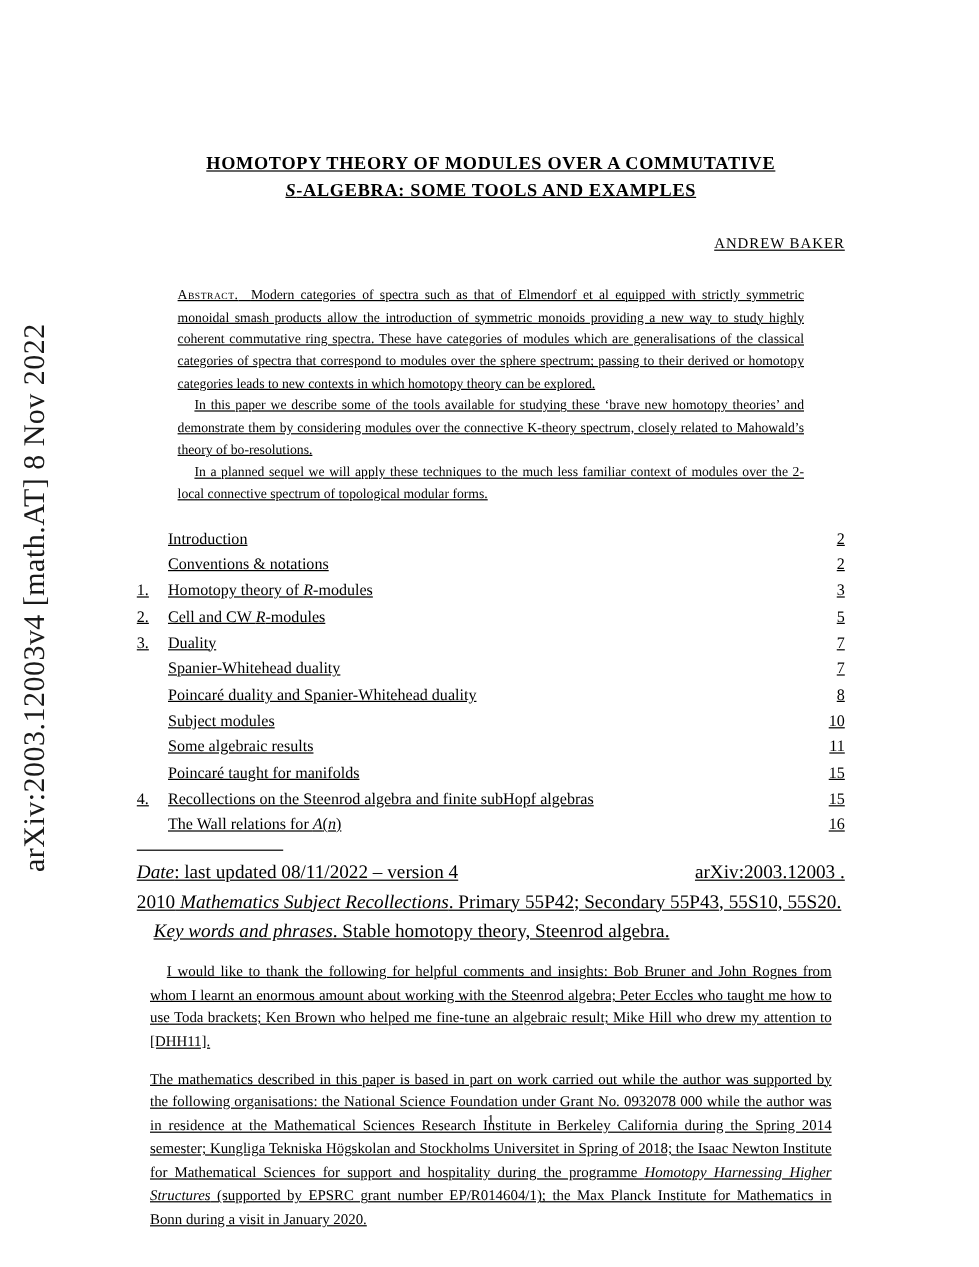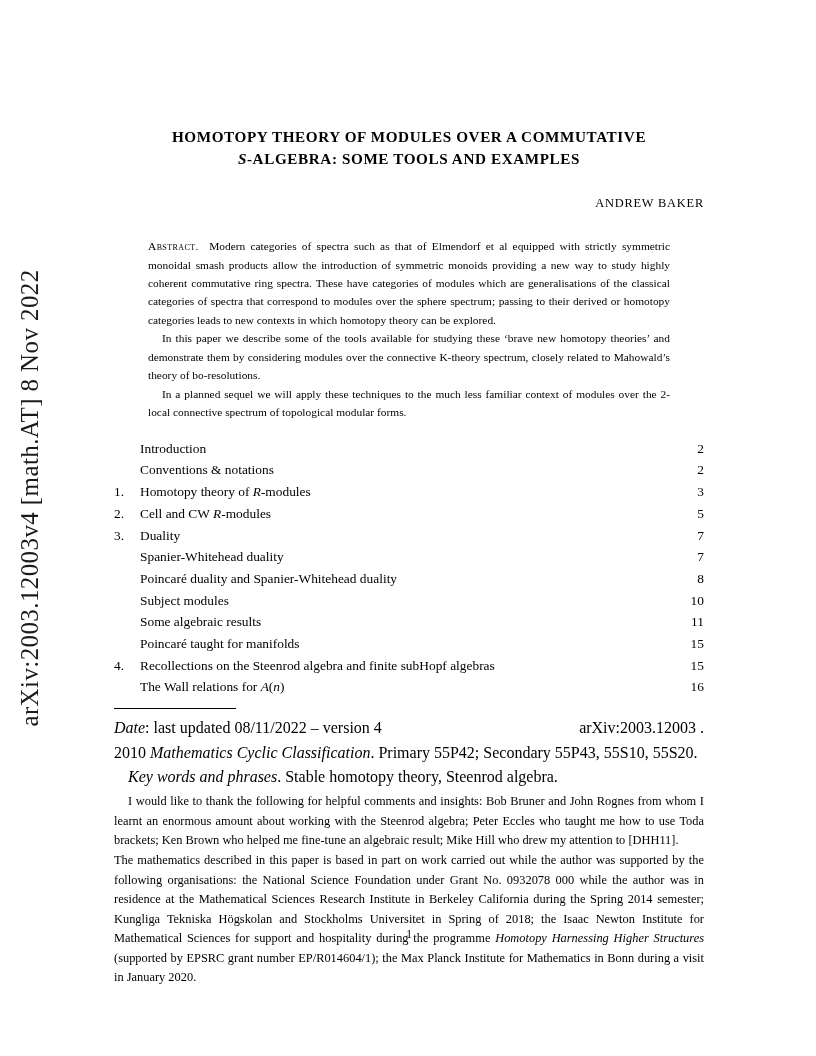--- a/index.html
+++ b/index.html
@@ -40,20 +40,21 @@
     padding-left: 60px;
   }
 
   
   .page {
     position: absolute;
     left: 114px;
     top: 0;
     width: 590px;
     height: 1040px;
+    text-decoration: underline;
   }
 
   .title {
     margin-top: 126px;
     text-align: center;
     font-size: 15.2px;
     font-weight: bold;
     letter-spacing: 0.6px;
     line-height: 1.45;
     font-variant: small-caps;
@@ -145,21 +146,21 @@
     margin: 0;
   }
   .footnotes p.indent { text-indent: 14px; }
 
   .thanks {
     margin-top: 3px;
     font-size: 12.4px;
     line-height: 1.58;
     text-align: justify;
   }
-  .thanks p { margin: 0; }
+  .thanks p { margin: 11px; }
   .thanks p.indent { text-indent: 14px; }
   .thanks em { font-style: italic; }
 
   .pagenum {
     position: absolute;
     left: 0;
     right: 0;
     top: 928px;
     text-align: center;
     font-size: 11.5px;
@@ -251,21 +252,21 @@
     </div>
   </div>
 
   <div class="footnote-rule"></div>
 
   <div class="footnotes">
     <div class="fn-line">
       <span><em>Date</em><span>: last updated 08/11/2022 – version 4</span></span>
       <span>arXiv:2003.12003 .</span>
     </div>
-    <p><span>2010</span> <em>Mathematics Cyclic Classification</em><span>. Primary 55P42; Secondary 55P43, 55S10, 55S20.</span></p>
+    <p><span>2010</span> <em>Mathematics Subject Recollections</em><span>. Primary 55P42; Secondary 55P43, 55S10, 55S20.</span></p>
     <p class="indent"><em>Key words and phrases</em><span>. Stable homotopy theory, Steenrod algebra.</span></p>
   </div>
 
   <div class="thanks">
     <p class="indent">I would like to thank the following for helpful comments and insights: Bob Bruner and John Rognes from whom I learnt an enormous amount about working with the Steenrod algebra; Peter Eccles who taught me how to use Toda brackets; Ken Brown who helped me fine-tune an algebraic result; Mike Hill who drew my attention to [DHH11].</p>
     <p><span>The mathematics described in this paper is based in part on work carried out while the author was supported by the following organisations: the National Science Foundation under Grant No. 0932078 000 while the author was in residence at the Mathematical Sciences Research Institute in Berkeley California during the Spring 2014 semester; Kungliga Tekniska Högskolan and Stockholms Universitet in Spring of 2018; the Isaac Newton Institute for Mathematical Sciences for support and hospitality during the programme </span><em>Homotopy Harnessing Higher Structures</em><span> (supported by EPSRC grant number EP/R014604/1); the Max Planck Institute for Mathematics in Bonn during a visit in January 2020.</span></p>
   </div>
 
   <div class="pagenum">1</div>
 

